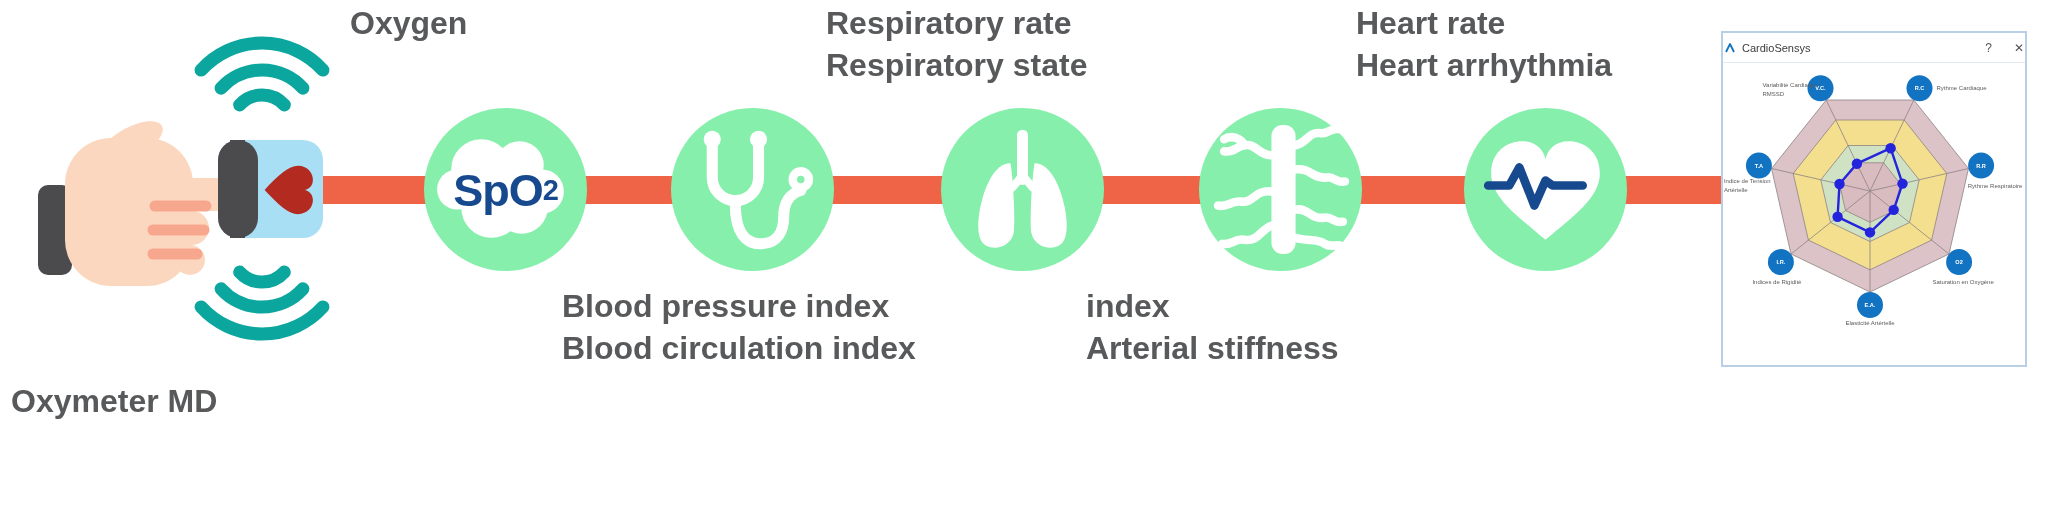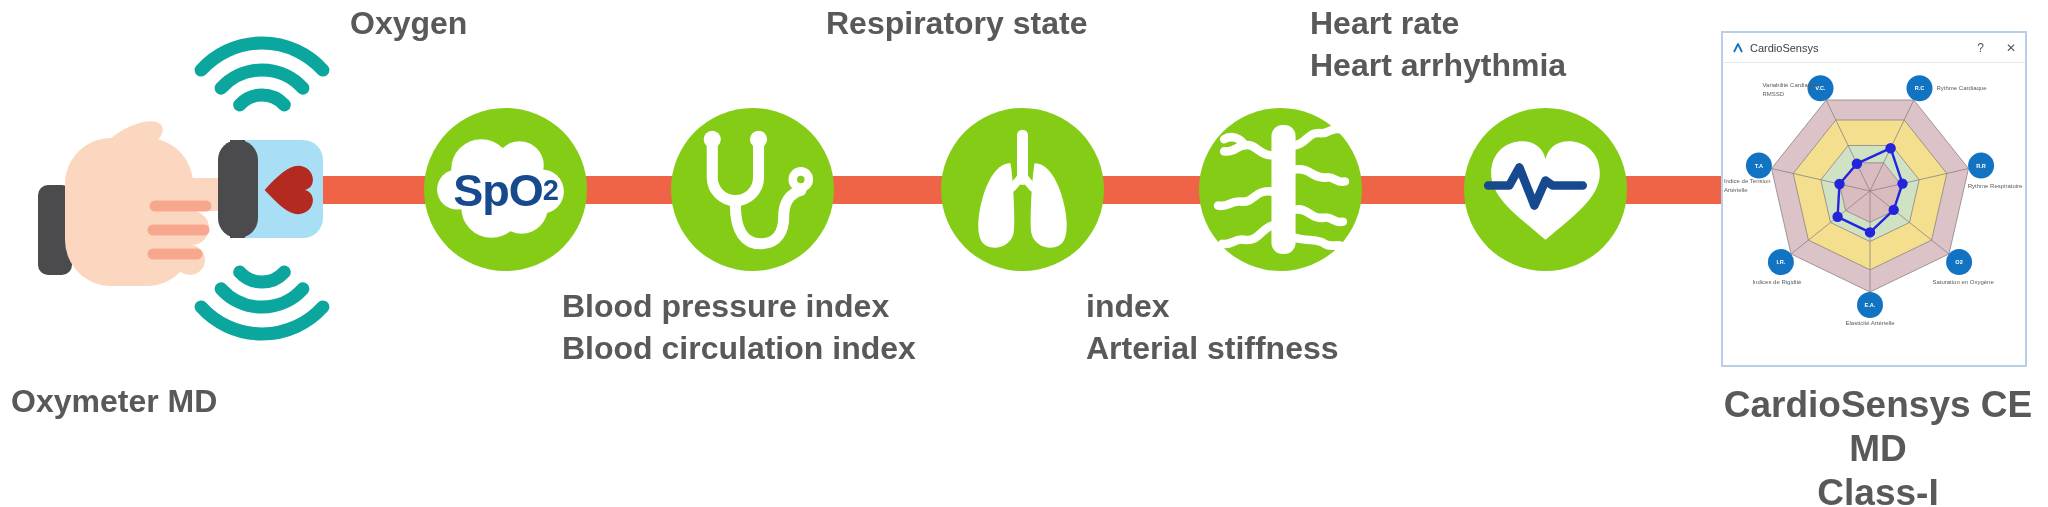--- a/index.html
+++ b/index.html
@@ -1,29 +1,29 @@
 <!DOCTYPE html>
 <html><head>
 <meta charset="utf-8">
 <style>
   *{margin:0;padding:0;box-sizing:border-box}
   html,body{background:#ffffff}
   .canvas{position:relative;width:2048px;height:507px;background:#ffffff;
           font-family:"Liberation Sans",sans-serif;overflow:hidden}
   .bar{position:absolute;left:318px;top:176px;width:1413px;height:28px;background:#ef6347;z-index:1}
-  .node{position:absolute;top:108px;width:163px;height:163px;border-radius:50%;background:#84cc16;z-index:2}
+  .node{position:absolute;top:108px;width:163px;height:163px;border-radius:50%;background:#86efac;z-index:2}
   .node svg{display:block;width:163px;height:163px}
   .lbl{position:absolute;color:#58595b;font-weight:700;font-size:32px;line-height:42px;text-align:left;z-index:2;white-space:nowrap}
   .spo2-text{position:absolute;inset:0;display:flex;align-items:center;justify-content:center;
              color:#17498f;font-weight:700;font-size:45px;letter-spacing:-1px;padding-top:2px}
   .spo2-text sub{font-size:29px}
   .illu{position:absolute;left:20px;top:30px;z-index:2}
   .window{position:absolute;left:1721px;top:31px;width:306px;height:336px;background:#fff;
           border:2px solid #b9cfe6;z-index:3}
-  .titlebar{height:30px;display:flex;align-items:center;padding:0 9px;border-bottom:1px solid #e4e9f0}
+  .titlebar{height:30px;display:flex;align-items:center;padding:0 1px;border-bottom:1px solid #e4e9f0}
   .win-title{font-size:11px;color:#3c3c3c;margin-left:6px;flex:1;text-align:left}
   .win-btn{font-size:12px;color:#555;margin-left:22px}
   .caption{position:absolute;left:1716px;top:373px;width:324px;height:134px;background:#fff;z-index:2;
            text-align:center;color:#58595b;font-weight:700;font-size:37px;line-height:44px;padding-top:10px}
 </style>
 </head>
 <body>
 
 <div class="canvas">
 
@@ -62,27 +62,28 @@
   </svg>
 
   <div class="lbl" style="left:350px;top:2px;width:310px">
     <div>Oxygen</div>
   </div>
   <div class="lbl" style="left:562px;top:285px;width:400px">
     <div>Blood pressure index</div>
     <div>Blood circulation index</div>
   </div>
   <div class="lbl" style="left:826px;top:2px;width:400px">
+    <div>Respiratory rate</div>
     <div>Respiratory state</div>
   </div>
   <div class="lbl" style="left:1086px;top:285px;width:400px">
     <div>index</div>
     <div>Arterial stiffness</div>
   </div>
-  <div class="lbl" style="left:1310px;top:2px;width:400px">
+  <div class="lbl" style="left:1356px;top:2px;width:400px">
     <div>Heart rate</div>
     <div>Heart arrhythmia</div>
   </div>
   <div class="lbl" style="left:11px;top:380px;width:300px">
     <div>Oxymeter MD</div>
   </div>
 
   <div class="node" style="left:424px">
     <svg viewBox="-81 -81 162 162">
       <g fill="#ffffff">
@@ -191,18 +192,14 @@
         <circle cx="57.9" cy="199.1" r="13" fill="#1173c1"></circle>
         <text x="57.9" y="201.1" text-anchor="middle" font-size="5.6" font-weight="bold" fill="#ffffff">I.R.</text>
         <text x="53.9" y="221.1" text-anchor="middle" font-size="6" fill="#5b5b5b">Indices de Rigidité</text>
         <circle cx="35.9" cy="102.6" r="13" fill="#1173c1"></circle>
         <text x="35.9" y="104.6" text-anchor="middle" font-size="5.6" font-weight="bold" fill="#ffffff">T.A</text>
         <text x="0.9" y="119.6" text-anchor="start" font-size="6" fill="#5b5b5b">Indice de Tension</text>
         <text x="0.9" y="128.6" text-anchor="start" font-size="6" fill="#5b5b5b">Artérielle</text>
       </svg>
   </div>
 
-  <div class="caption">
-    <div>CardioSensys CE MD</div>
-    <div>Class-I</div>
-  </div>
 
 </div>
 
 </body></html>

